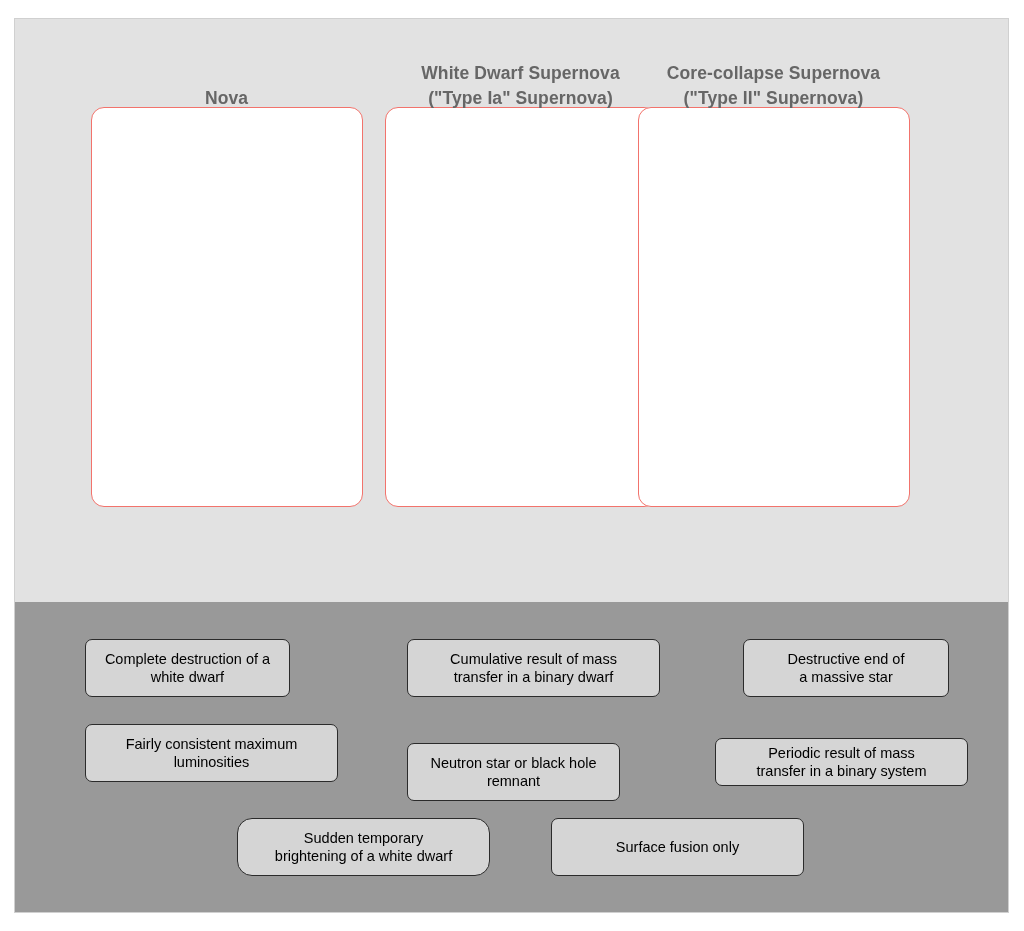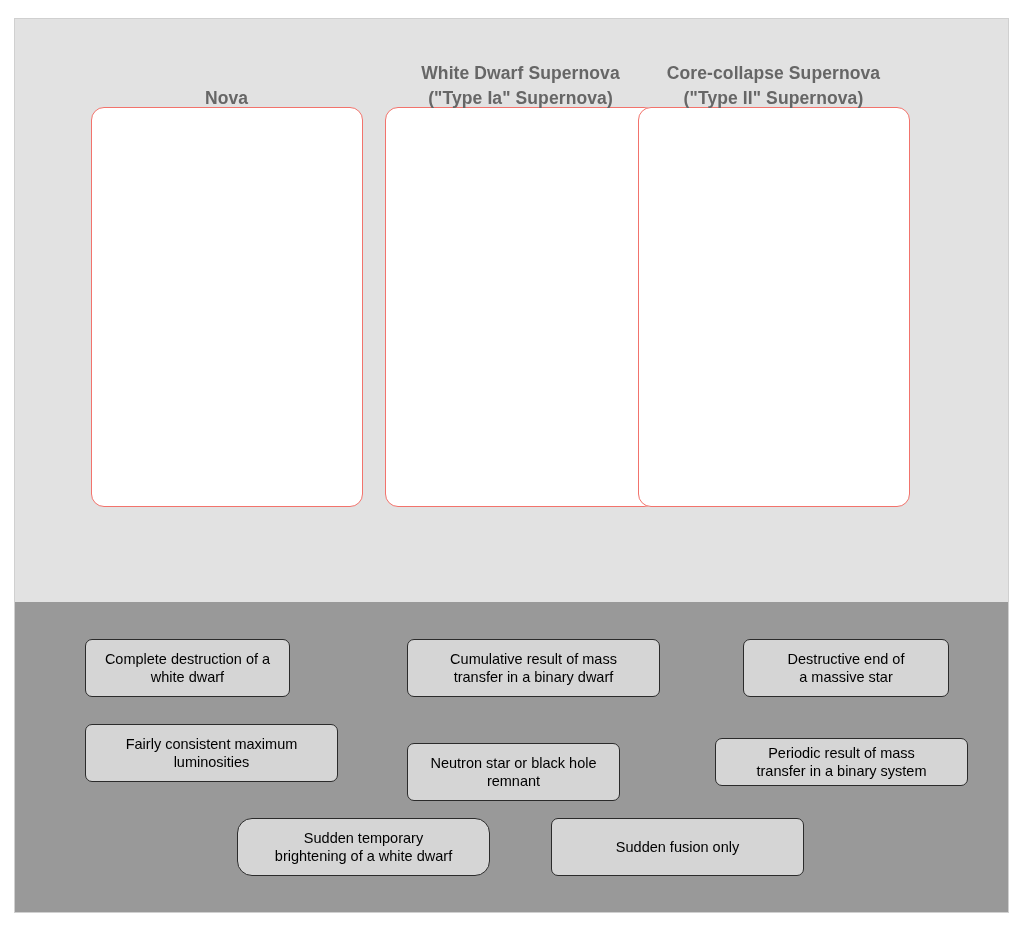--- a/index.html
+++ b/index.html
@@ -134,16 +134,16 @@
       <div class="bank-tile" style="left: 728px; top: 37px; width: 206px; height: 58px;">Destructive end of
 a massive star</div>
       <div class="bank-tile" style="left: 70px; top: 122px; width: 253px; height: 58px;">Fairly consistent maximum
 luminosities</div>
       <div class="bank-tile" style="left: 392px; top: 126px; width: 213px; height: 58px; margin-top: 15px;">Neutron star or black hole
 remnant</div>
       <div class="bank-tile" style="left: 700px; top: 136px; width: 253px; height: 48px;">Periodic result of mass
 transfer in a binary system</div>
       <div class="bank-tile" style="left: 222px; top: 216px; width: 253px; height: 58px; border-radius: 15px;">Sudden temporary
 brightening of a white dwarf</div>
-      <div class="bank-tile" style="left: 536px; top: 216px; width: 253px; height: 58px;">Sudden fusion only</div>
+      <div class="bank-tile" style="left: 536px; top: 216px; width: 253px; height: 58px;">Surface fusion only</div>
     </div>
 
 </div>
 
 </body></html>

